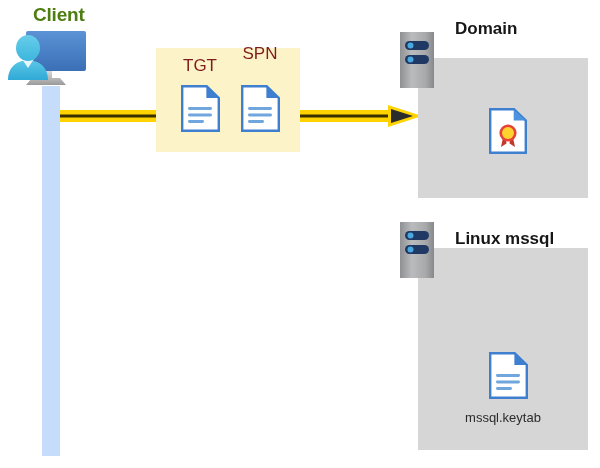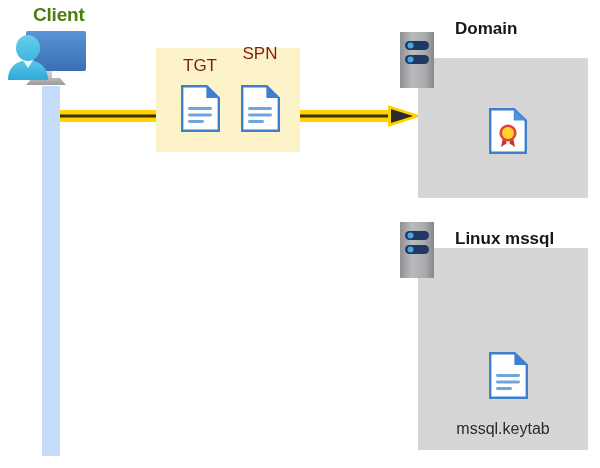--- a/index.html
+++ b/index.html
@@ -52,22 +52,22 @@
     font-size:17px;font-weight:bold;color:#161616;line-height:21px;
     white-space:nowrap;
   }
   #dc-title{left:455px;top:18px;text-align:center;}
   #ls-title{left:455px;top:228px;}
 
   #dc-cert{left:489px;top:108px;}
   #sql-db{left:482px;top:278px;}
   #keytab-doc{left:489px;top:352px;}
   #keytab-label{
-    left:418px;top:420px;width:170px;text-align:center;
-    font-size:16px;color:#2b2b2b;white-space:nowrap;
+    left:418px;top:410px;width:170px;text-align:center;
+    font-size:13px;color:#2b2b2b;white-space:nowrap;
   }
   svg{display:block;overflow:visible;}
 </style>
 </head>
 <body>
 
 <div class="stage">
 
   <div class="abs" id="client-lifeline"></div>
 

